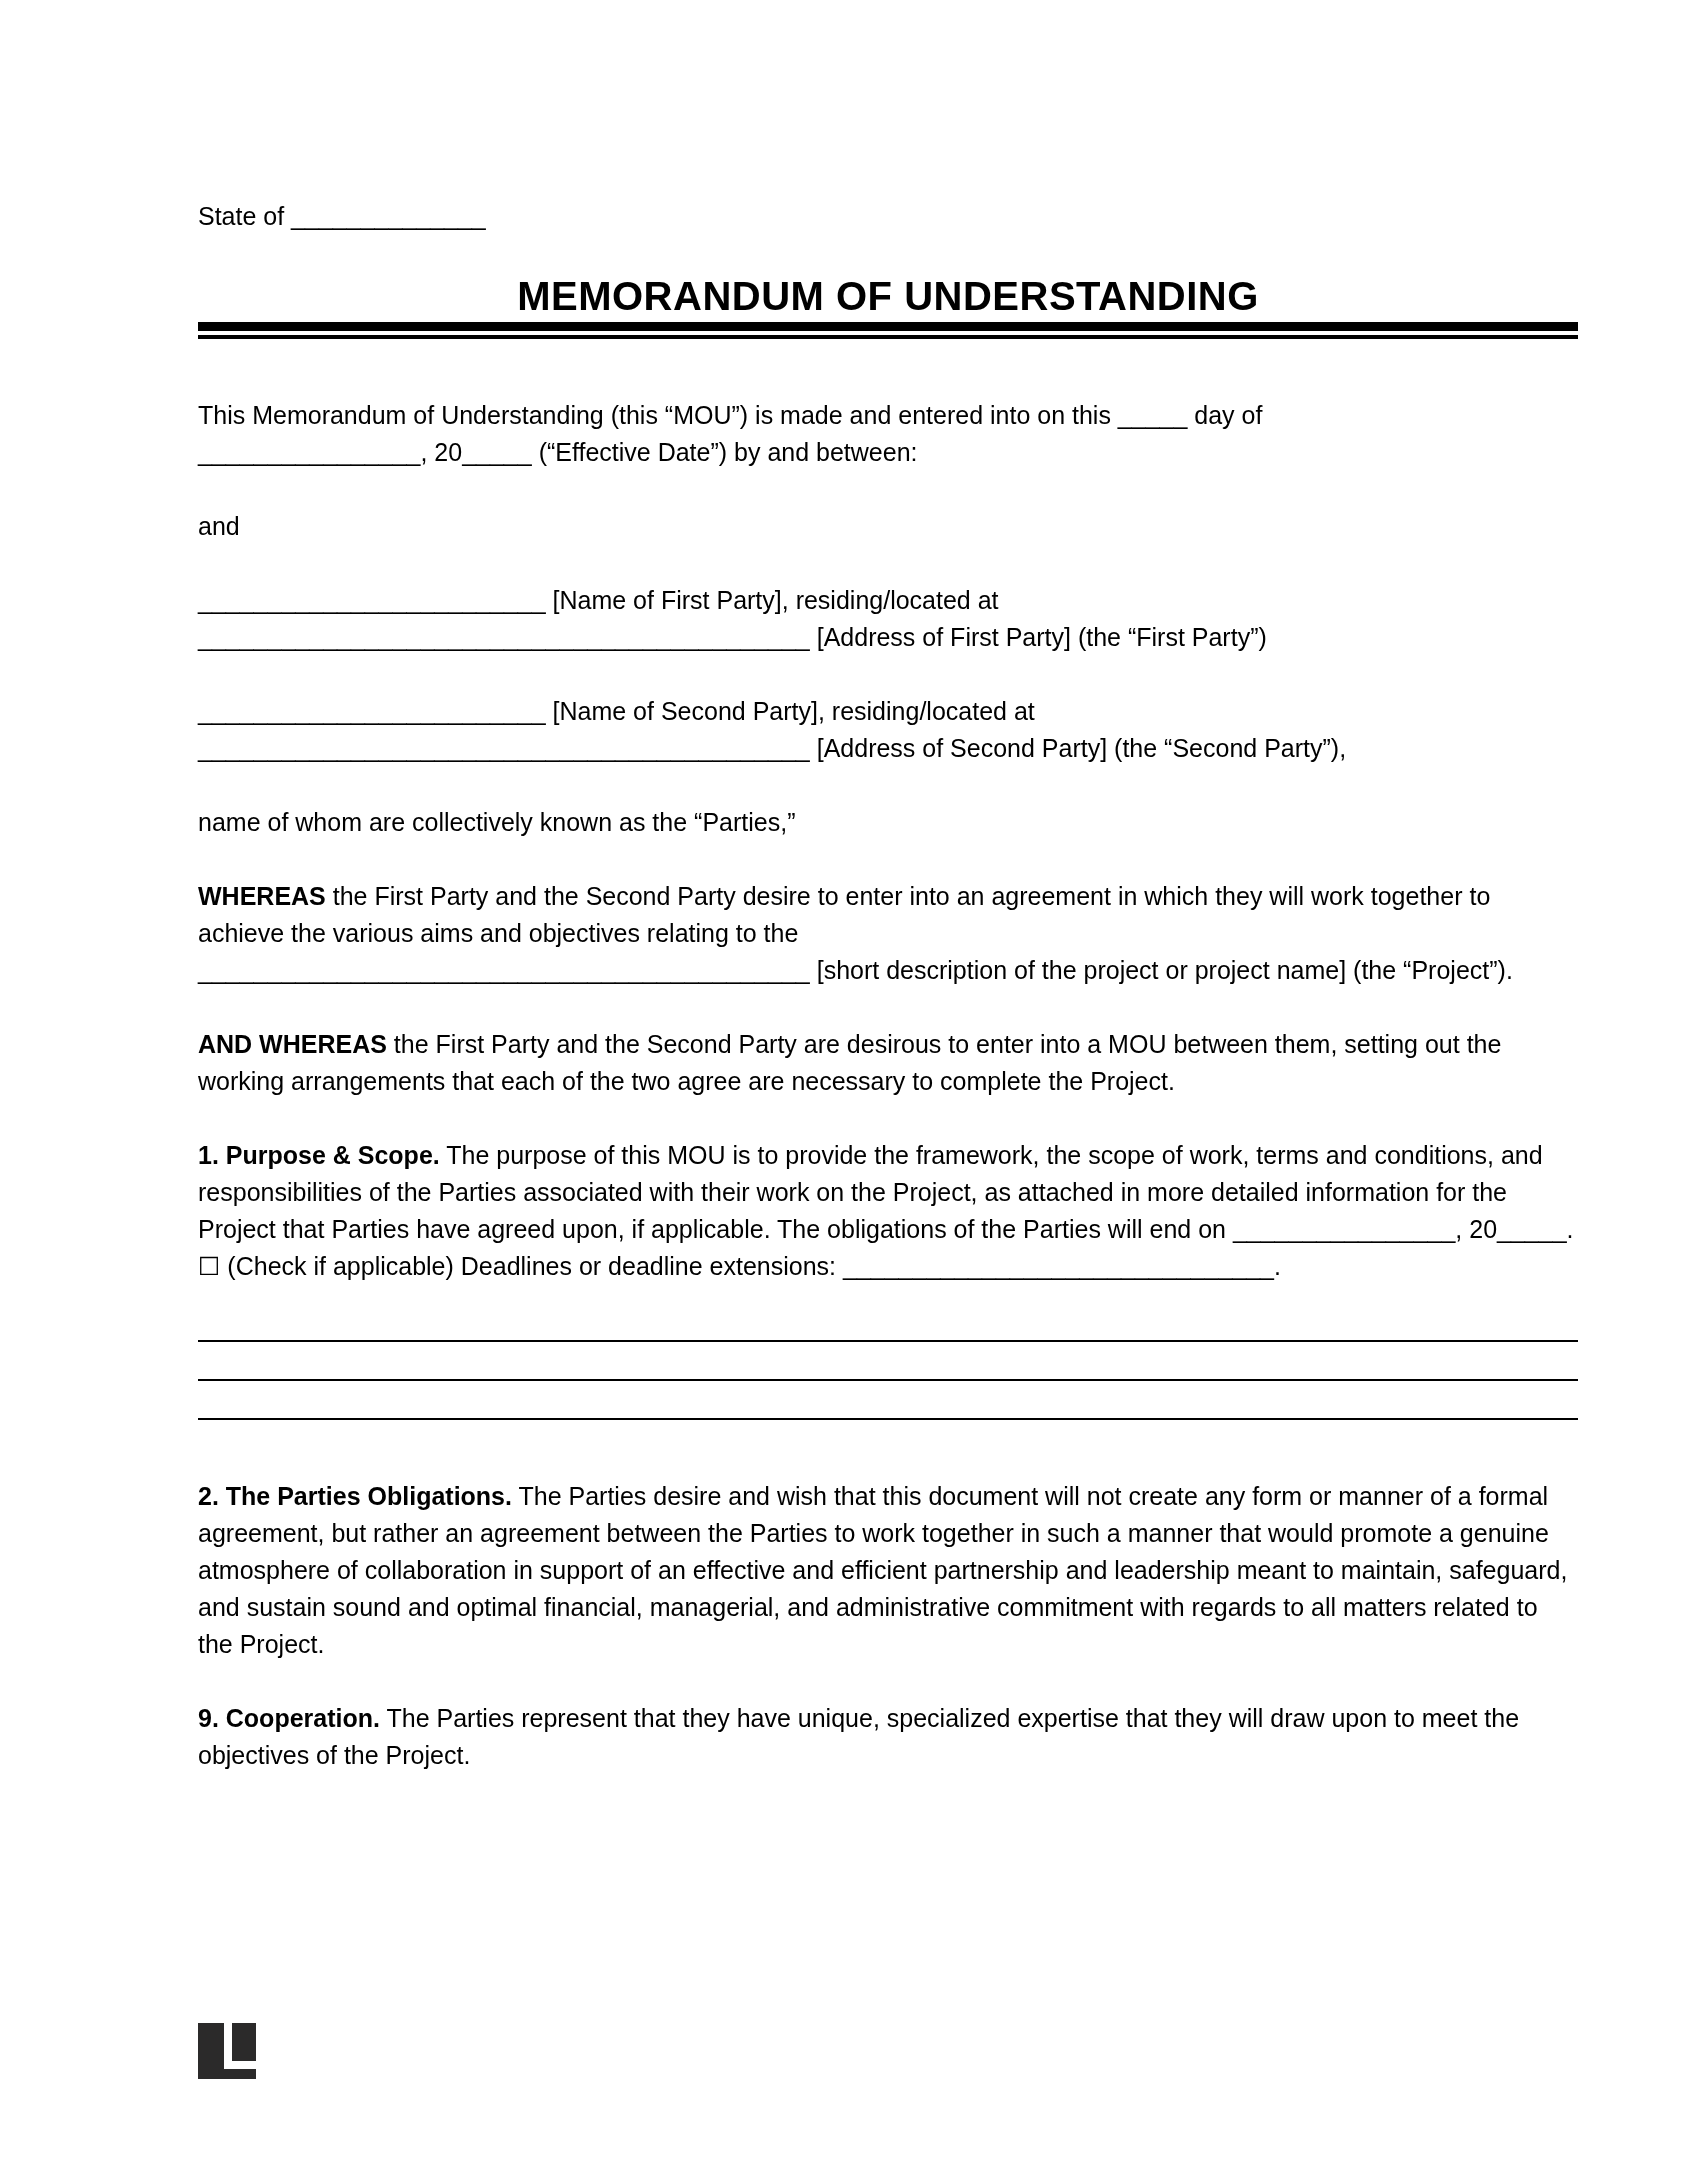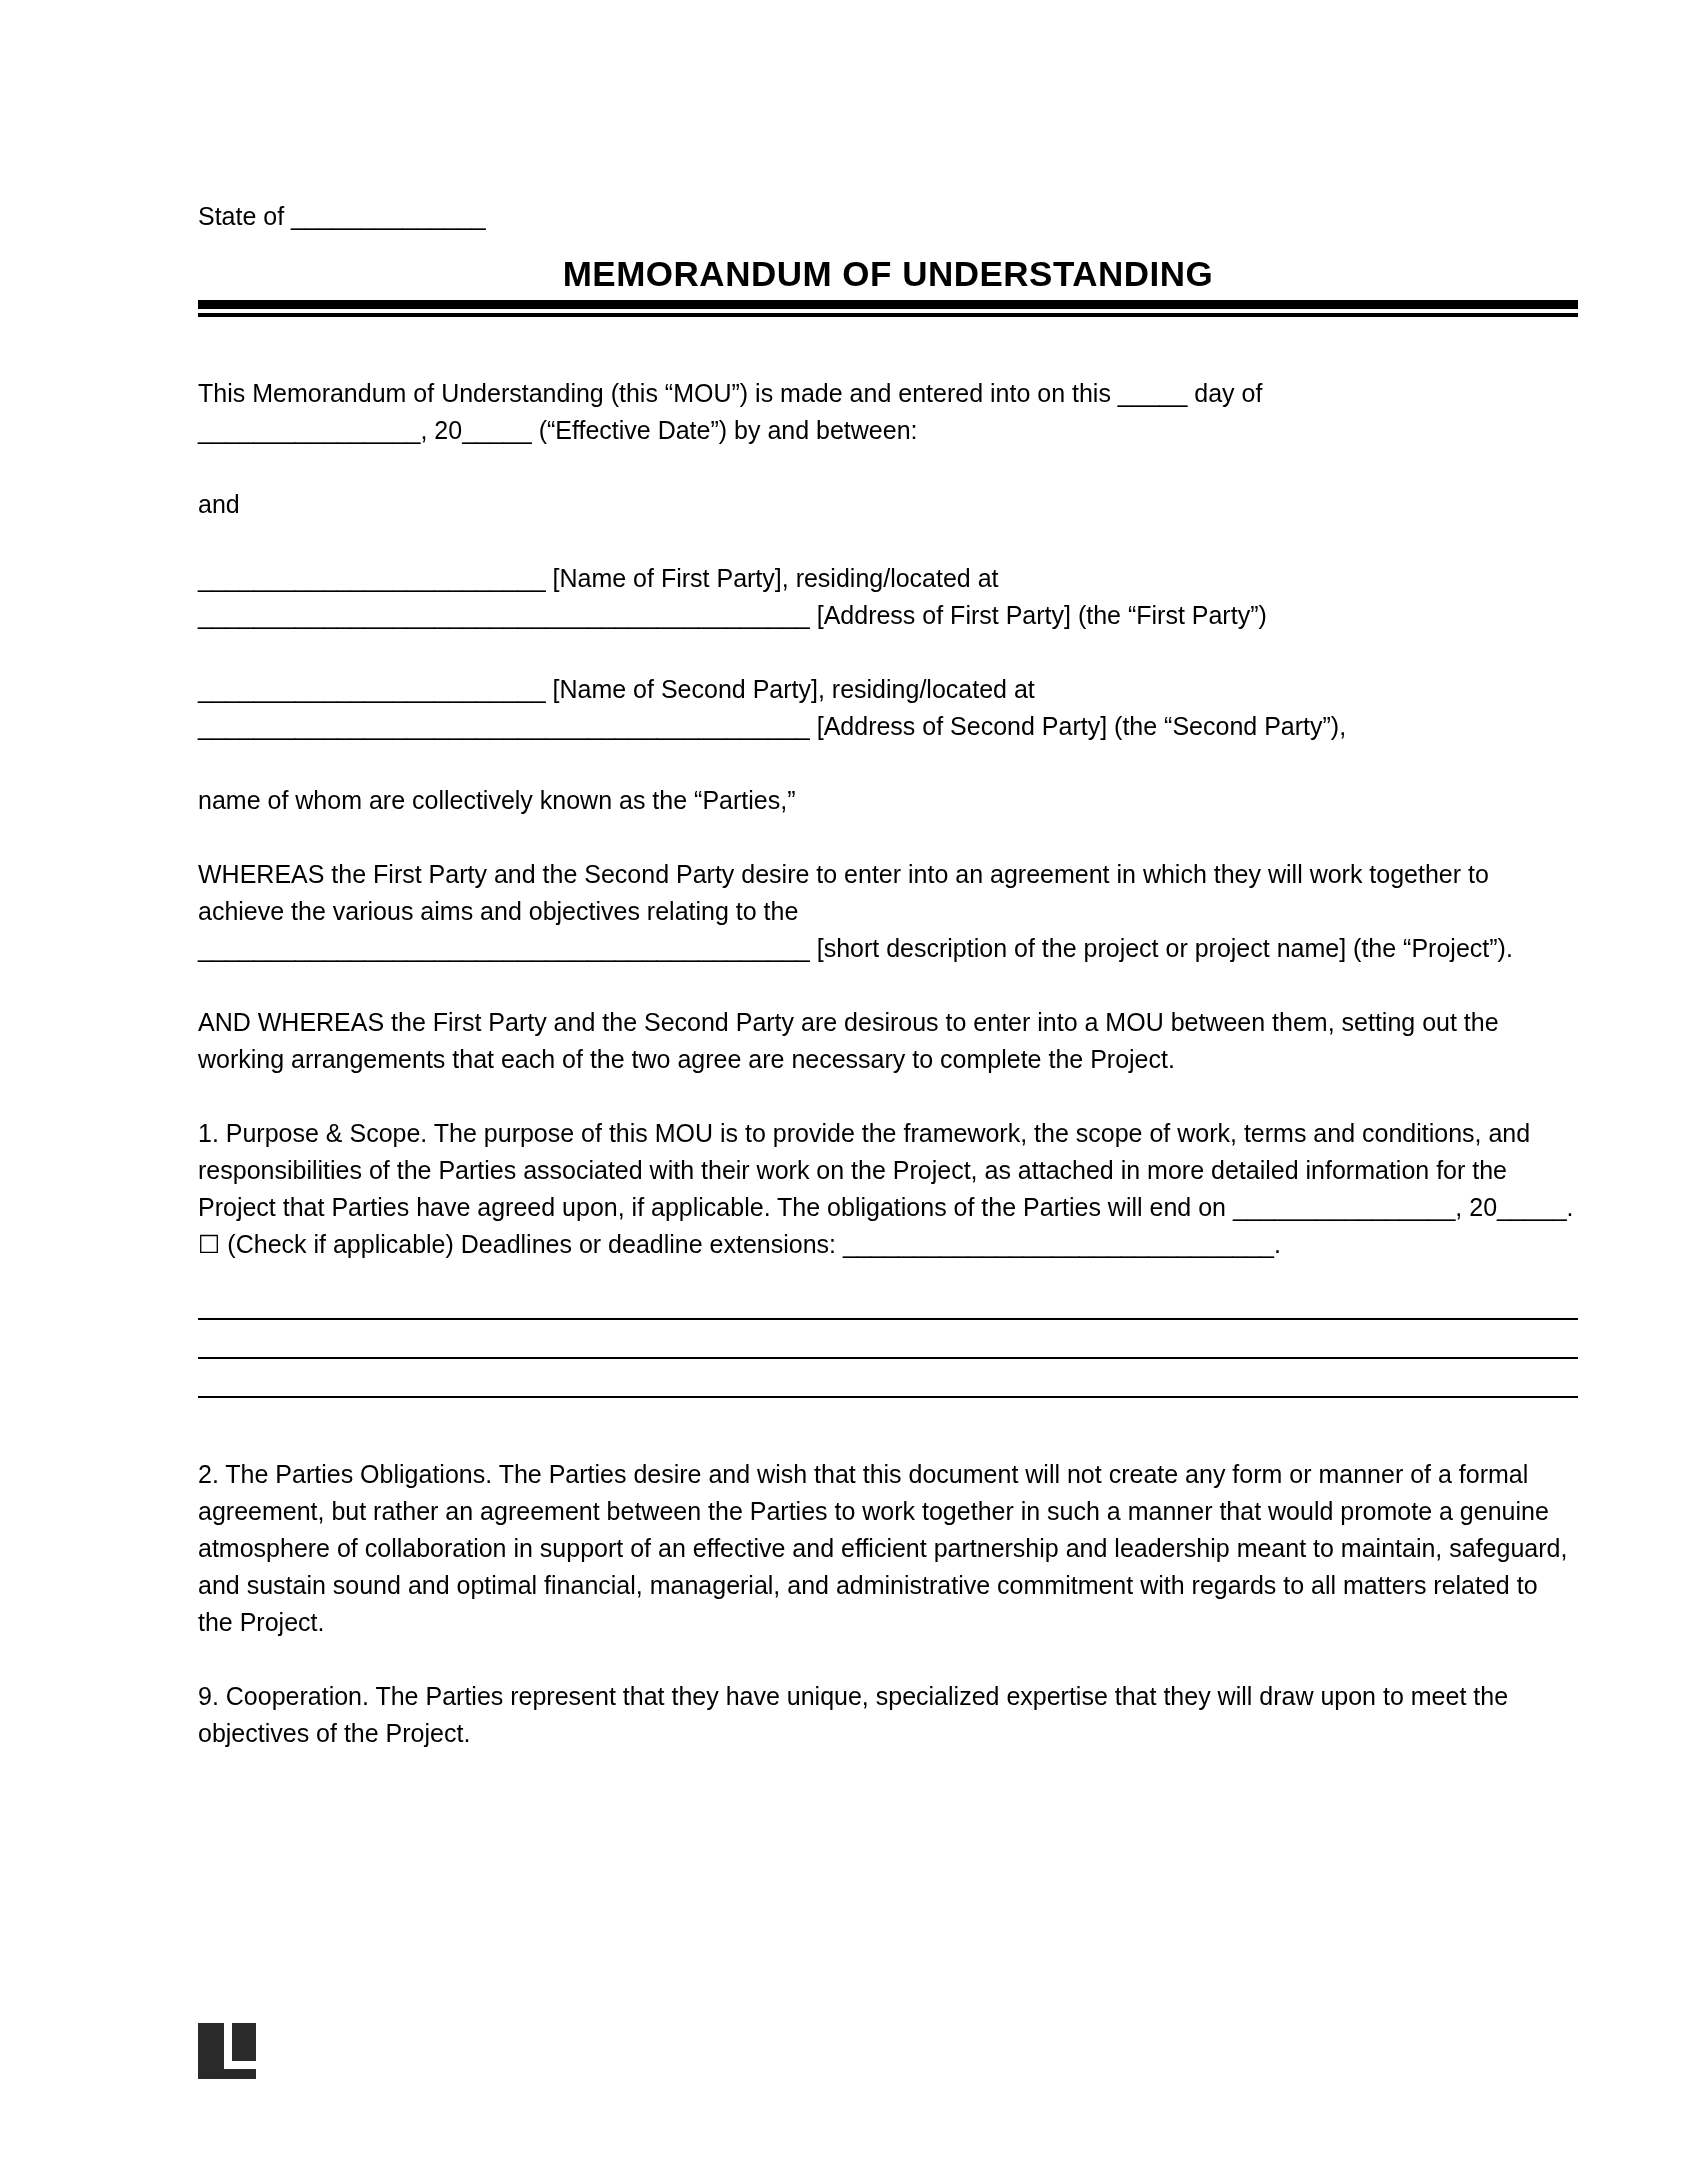--- a/index.html
+++ b/index.html
@@ -18,37 +18,37 @@
     padding: 198px 105px 0 198px;
     overflow: hidden;
   }
   .state-line {
     font-size: 25px;
     line-height: 37px;
     margin: 0;
     white-space: pre-line;
   }
   .doc-title {
-    margin: 16px 0 0 0;
+    margin: 38px 0 0 0;
     text-align: center;
-    font-size: 35px;
+    font-size: 40px;
     line-height: 46px;
     font-weight: bold;
     letter-spacing: 0.5px;
   }
   .rule-thick { height: 9px; background: #000; margin-top: 3px; }
   .rule-thin  { height: 4px; background: #000; margin-top: 4px; }
   p.body-par {
     font-size: 25px;
     line-height: 37px;
     margin: 37px 0 0 0;
     white-space: pre-line;
   }
   p.first-par { margin-top: 58px; }
-  .lead { font-weight: normal; }
+  .lead { font-weight: bold; }
   .write-lines { margin-top: 18px; }
   .write-line {
     height: 37px;
     border-bottom: 2px solid #000;
   }
   .logo {
     position: absolute;
     left: 198px;
     top: 2023px;
     width: 58px;

